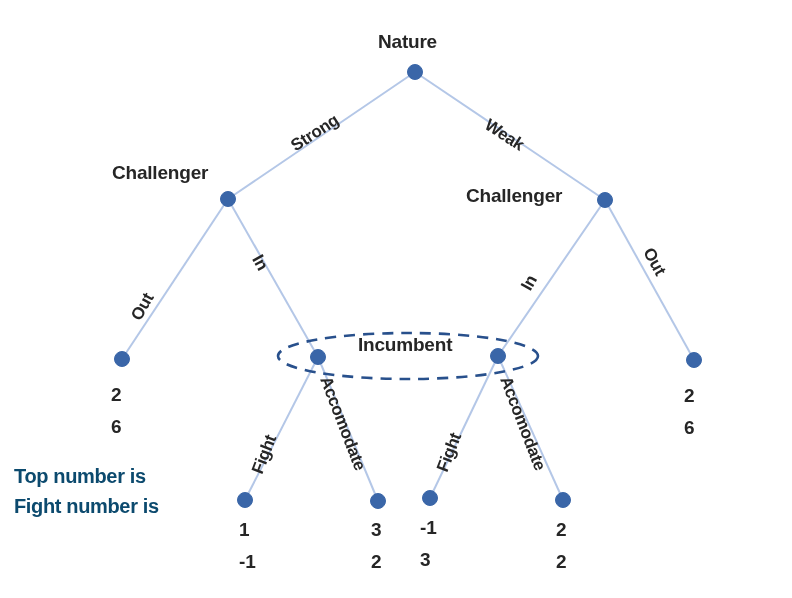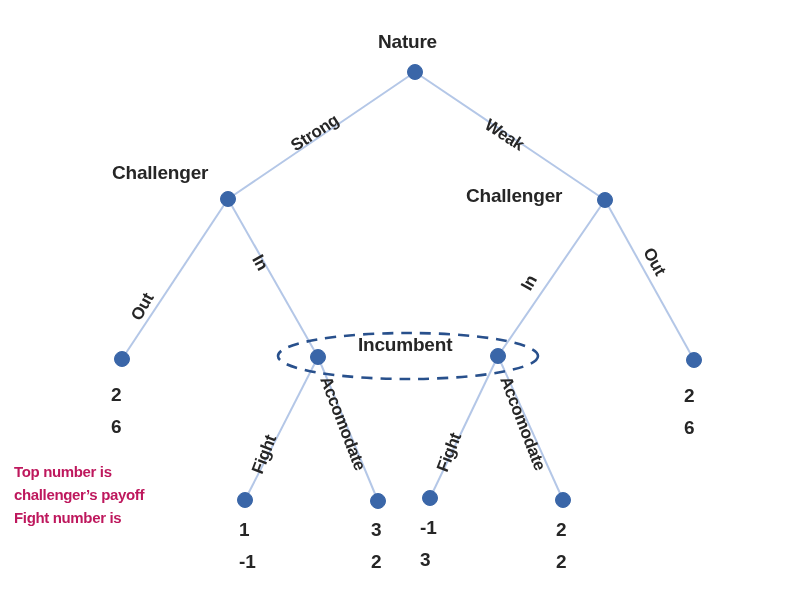--- a/index.html
+++ b/index.html
@@ -65,25 +65,25 @@
     transform-origin: 0 0;
   }
   .payoff-lbl {
     font-size: 19px;
     letter-spacing: -0.2px;
   }
   .legend {
     position: absolute;
     left: 14px;
     top: 461px;
-    font-size: 15px;
+    font-size: 20px;
     font-weight: bold;
     line-height: 1.52;
     letter-spacing: -0.35px;
-    color: #be185d;
+    color: #0c4a6e;
     width: 215px;
   }
   .legend div { white-space: nowrap; }
 </style>
 </head>
 <body>
 
 <div id="stage">
 
   <svg id="tree-svg" viewBox="0 0 792 598" xmlns="http://www.w3.org/2000/svg">
@@ -160,17 +160,16 @@
         <div>2</div>
       </div>
       <div class="lbl payoff-lbl" style="left: 684px; top: 386px;">
         <div style="margin-bottom: 13px;">2</div>
         <div>6</div>
       </div>
     </div>
 
   <div class="legend">
     <div>Top number is</div>
-    <div>challenger’s payoff</div>
     <div>Fight number is</div>
   </div>
 
 </div>
 
 </body></html>

